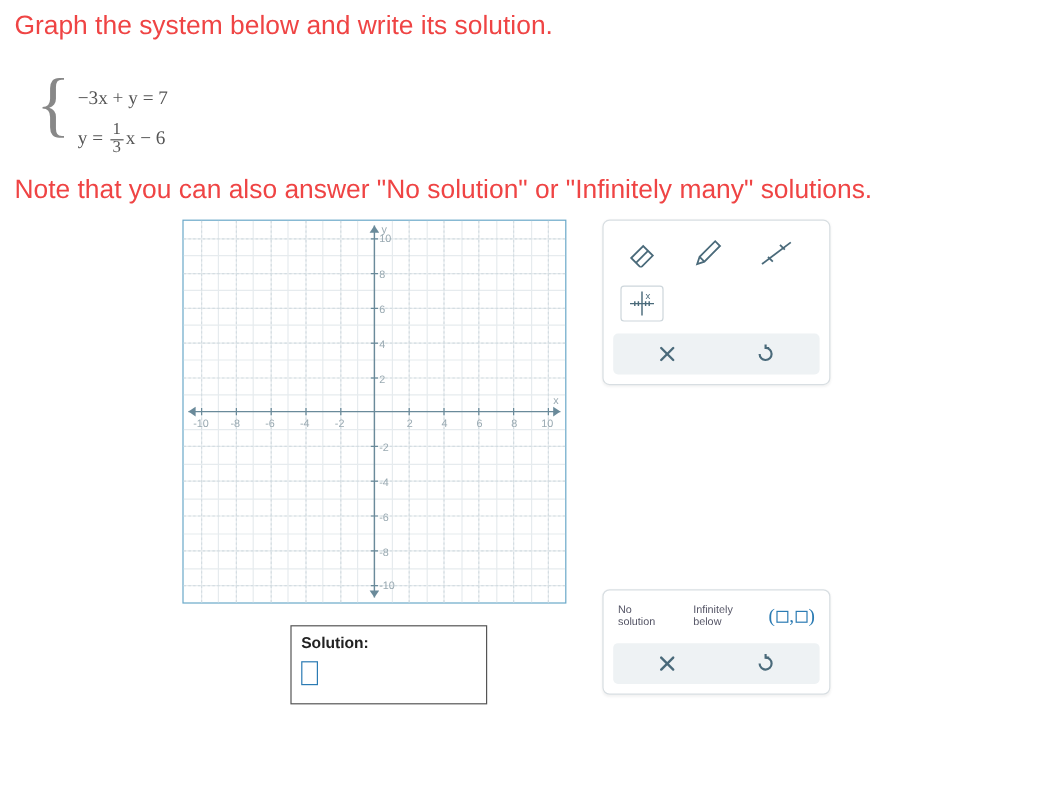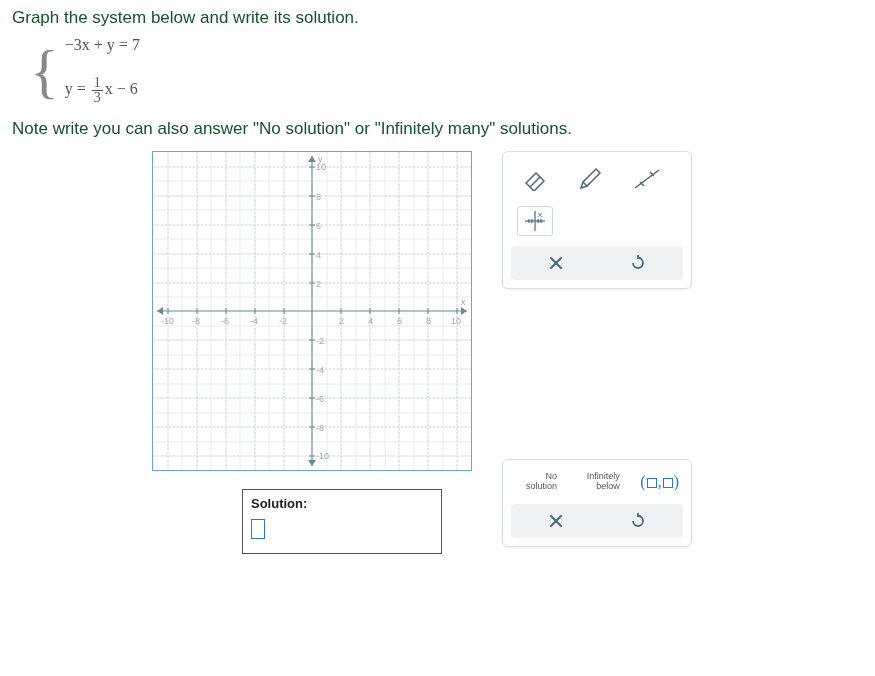--- a/index.html
+++ b/index.html
@@ -5,41 +5,41 @@
   * { box-sizing: border-box; }
   body {
     margin: 0;
     padding: 8px 12px;
     font-family: Verdana, Geneva, sans-serif;
     color: #333;
     background: #fff;
     width: 875px;
   }
   .instruction {
-    font-size: 17px;
-    color: #14532d;
+    font-size: 22px;
+    color: #ef4444;
     margin-bottom: 8px;
   }
   .system-eq {
     font-family: 'Times New Roman', serif;
     font-size: 16px;
     color: #555;
     margin: 8px 0 14px 18px;
     display: flex;
     align-items: center;
   }
   .brace {
     font-size: 60px;
     line-height: 54px;
     font-weight: 100;
     margin-right: 6px;
     color: #888;
     font-family: serif;
   }
-  .eqs { display: flex; flex-direction: column; gap: 22px; }
+  .eqs { display: flex; flex-direction: column; gap: 10px; margin-top: 32px; }
   .eq-line { white-space: nowrap; }
   .frac {
     display: inline-flex;
     flex-direction: column;
     vertical-align: middle;
     text-align: center;
     font-size: 14px;
     line-height: 1;
     margin: 0 2px;
   }
@@ -56,21 +56,21 @@
   .graph-box {
     width: 320px;
     height: 320px;
     border: 1px solid #6aa8c9;
     background: #fff;
     position: relative;
   }
   .solution-box {
     margin-top: 18px;
     margin-left: 90px;
-    width: 200px;
+    width: 164px;
     border: 1px solid #555;
     padding: 6px 8px 10px 8px;
   }
   .solution-label {
     font-size: 13px;
     font-weight: bold;
     color: #222;
     margin-bottom: 8px;
   }
   .solution-input {
@@ -127,21 +127,21 @@
   .ans-row {
     display: flex;
     align-items: center;
     gap: 10px;
     padding: 4px 4px 6px 4px;
     justify-content: space-between;
   }
   .ans-opt {
     font-size: 9px;
     color: #556;
-    text-align: right;
+    text-align: left;
     line-height: 1.1;
     cursor: pointer;
     width: 42px;
   }
   .pair-opt {
     font-family: 'Times New Roman', serif;
     font-size: 16px;
     color: #2b7bb3;
     cursor: pointer;
   }
@@ -172,21 +172,21 @@
     <div class="eq-line">−3x + y = 7</div>
     <div class="eq-line">
       <span>y = </span><span class="frac">
           <span class="num">1</span>
           <span class="den">3</span>
         </span><span>x − 6</span>
     </div>
   </div>
 </div>
 
-<div class="instruction">Note write you can also answer "No solution" or "Infinitely many" solutions.</div>
+<div class="instruction">Note that you can also answer "No solution" or "Infinitely many" solutions.</div>
 
 <div class="work-area">
   <div class="graph-col">
     <div class="graph-box">
       <svg width="318" height="318" viewBox="0 0 318 318">
         <g stroke="#e6ebee" stroke-width="1">
           <line x1="15" y1="0" x2="15" y2="318"></line>
             <line x1="29" y1="0" x2="29" y2="318"></line>
             <line x1="44" y1="0" x2="44" y2="318"></line>
             <line x1="58" y1="0" x2="58" y2="318"></line>

